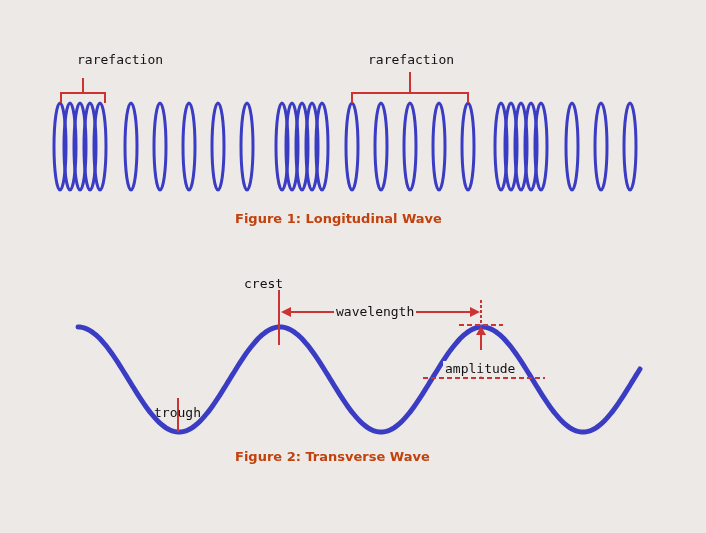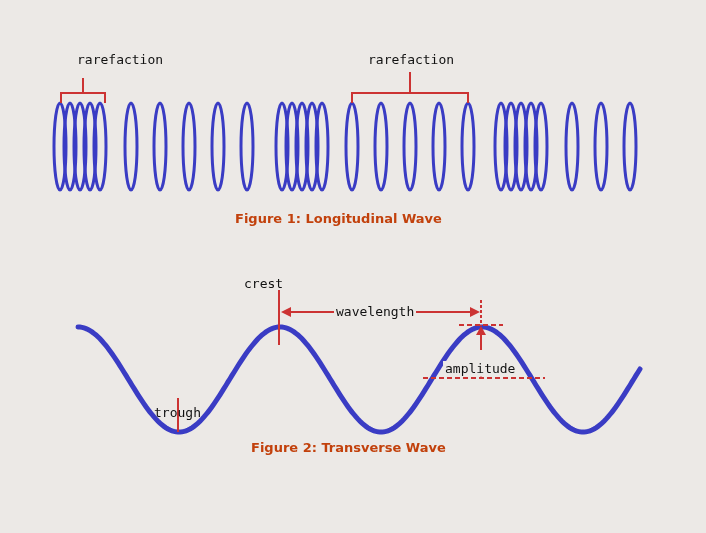--- a/index.html
+++ b/index.html
@@ -64,13 +64,13 @@
 </svg>
 
 <div class="lbl" style="left:77px;top:52px;">rarefaction</div>
 <div class="lbl" style="left:368px;top:52px;">rarefaction</div>
 <div class="caption" style="left:235px;top:211px;">Figure 1: Longitudinal Wave</div>
 
 <div class="lbl" style="left:244px;top:276px;">crest</div>
 <div class="lbl bg" style="left:334px;top:304px;">wavelength</div>
 <div class="lbl bg" style="left:443px;top:361px;">amplitude</div>
 <div class="lbl" style="left:154px;top:377px;margin-top:28px;">trough</div>
-<div class="caption" style="left:235px;top:440px;margin-left:16px;">Figure 2: Transverse Wave</div>
+<div class="caption" style="left:235px;top:449px;">Figure 2: Transverse Wave</div>
 
 </body></html>

